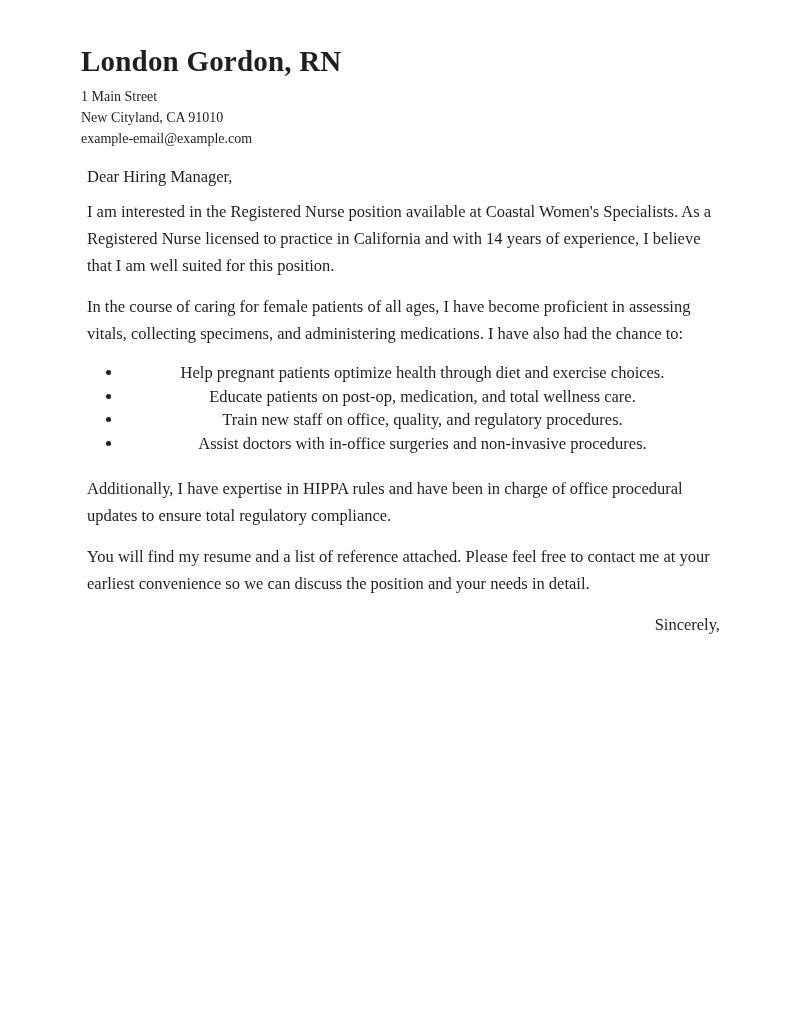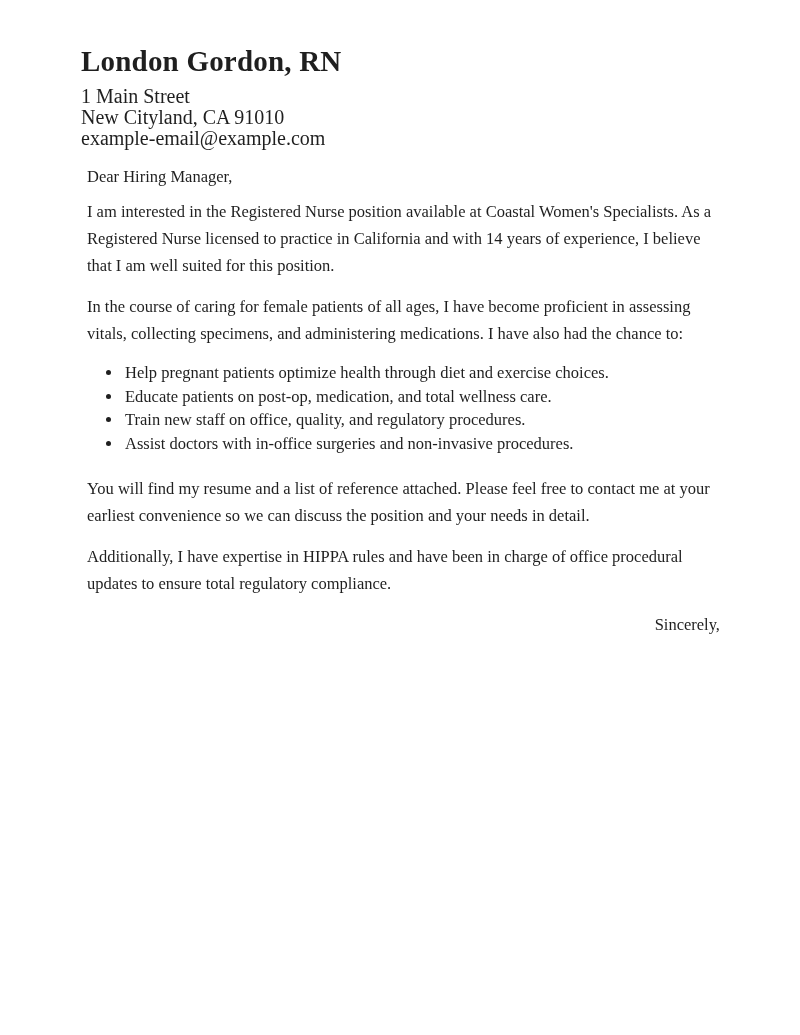--- a/index.html
+++ b/index.html
@@ -15,33 +15,34 @@
   }
   .letter-header { text-align: left; }
   .letter-header h1 {
     margin: 0 0 8px 0;
     font-size: 29px;
     line-height: 34px;
     font-weight: bold;
     letter-spacing: 0.2px;
   }
   .addr {
-    font-size: 20px;
+    font-size: 14px;
     line-height: 21px;
   }
   .letter-body { margin-top: 14px; }
   .letter-body p {
     font-size: 16.5px;
     line-height: 27px;
     margin: 0 0 14px 6px;
   }
   .salutation { margin-bottom: 8px !important; }
   ul.skills {
     margin: 8px 0 20px 0;
     padding-left: 42px;
+    text-align: center;
   }
   ul.skills li {
     font-size: 16.5px;
     line-height: 23.5px;
     padding-left: 2px;
   }
   .signature-block {
     padding-left: 446px;
     text-align: right;
   }
@@ -67,22 +68,22 @@
 
     <p>In the course of caring for female patients of all ages, I have become proficient in assessing vitals, collecting specimens, and administering medications. I have also had the chance to:</p>
 
     <ul class="skills">
       <li>Help pregnant patients optimize health through diet and exercise choices.</li>
       <li>Educate patients on post-op, medication, and total wellness care.</li>
       <li>Train new staff on office, quality, and regulatory procedures.</li>
       <li>Assist doctors with in-office surgeries and non-invasive procedures.</li>
     </ul>
 
+    <p>Additionally, I have expertise in HIPPA rules and have been in charge of office procedural updates to ensure total regulatory compliance.</p>
+
     <p>You will find my resume and a list of reference attached. Please feel free to contact me at your earliest convenience so we can discuss the position and your needs in detail.</p>
-
-    <p>Additionally, I have expertise in HIPPA rules and have been in charge of office procedural updates to ensure total regulatory compliance.</p>
 
     <div class="signature-block">
       <p>Sincerely,</p>
     </div>
   </main>
 
 </div>
 
 </body></html>

